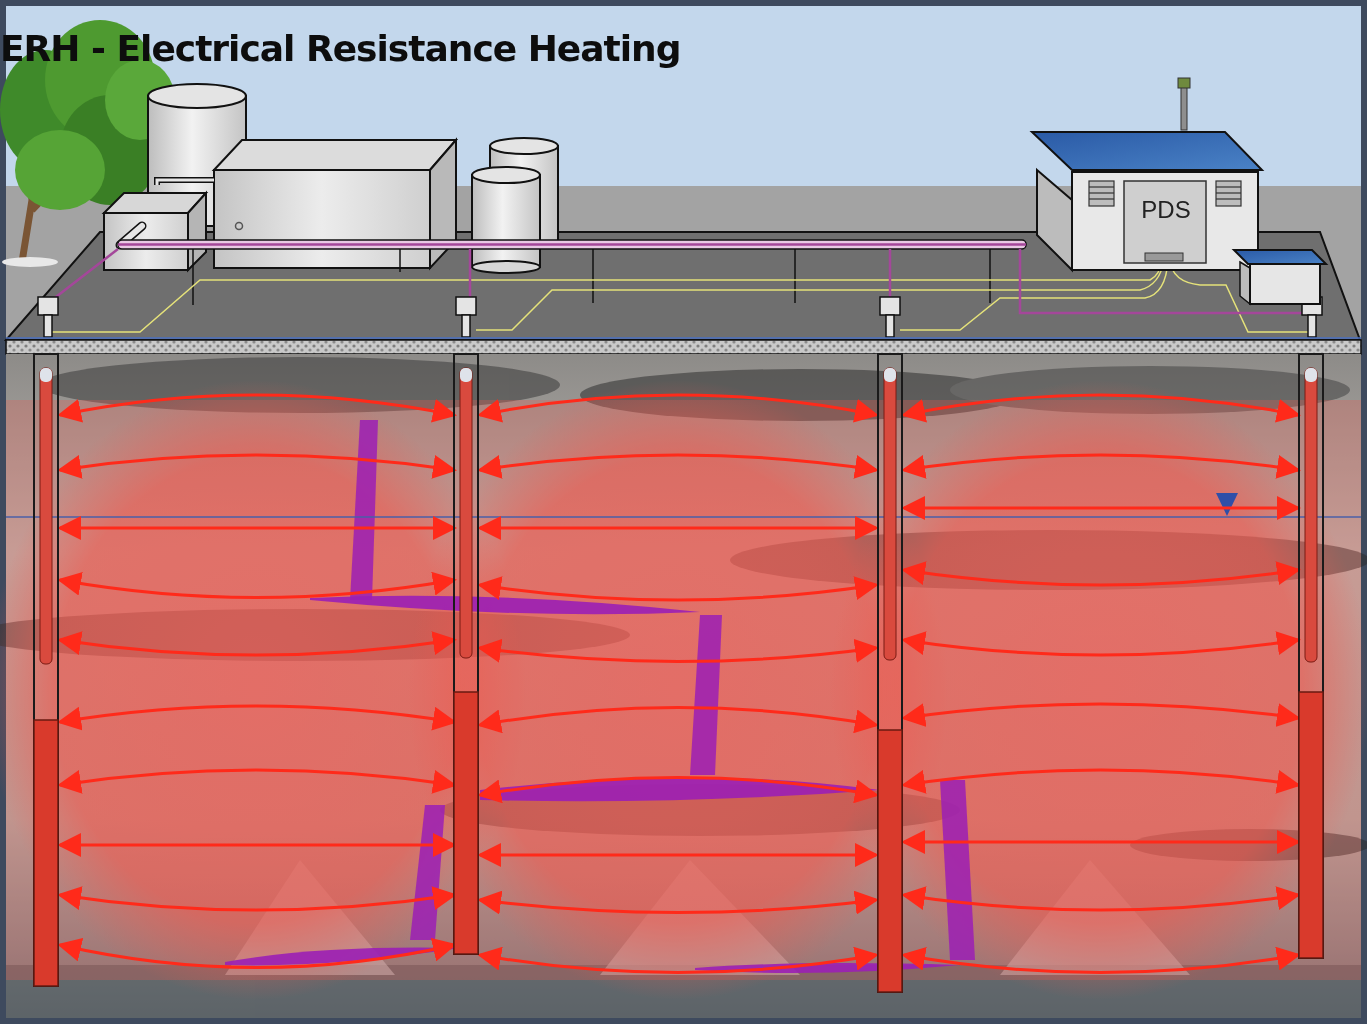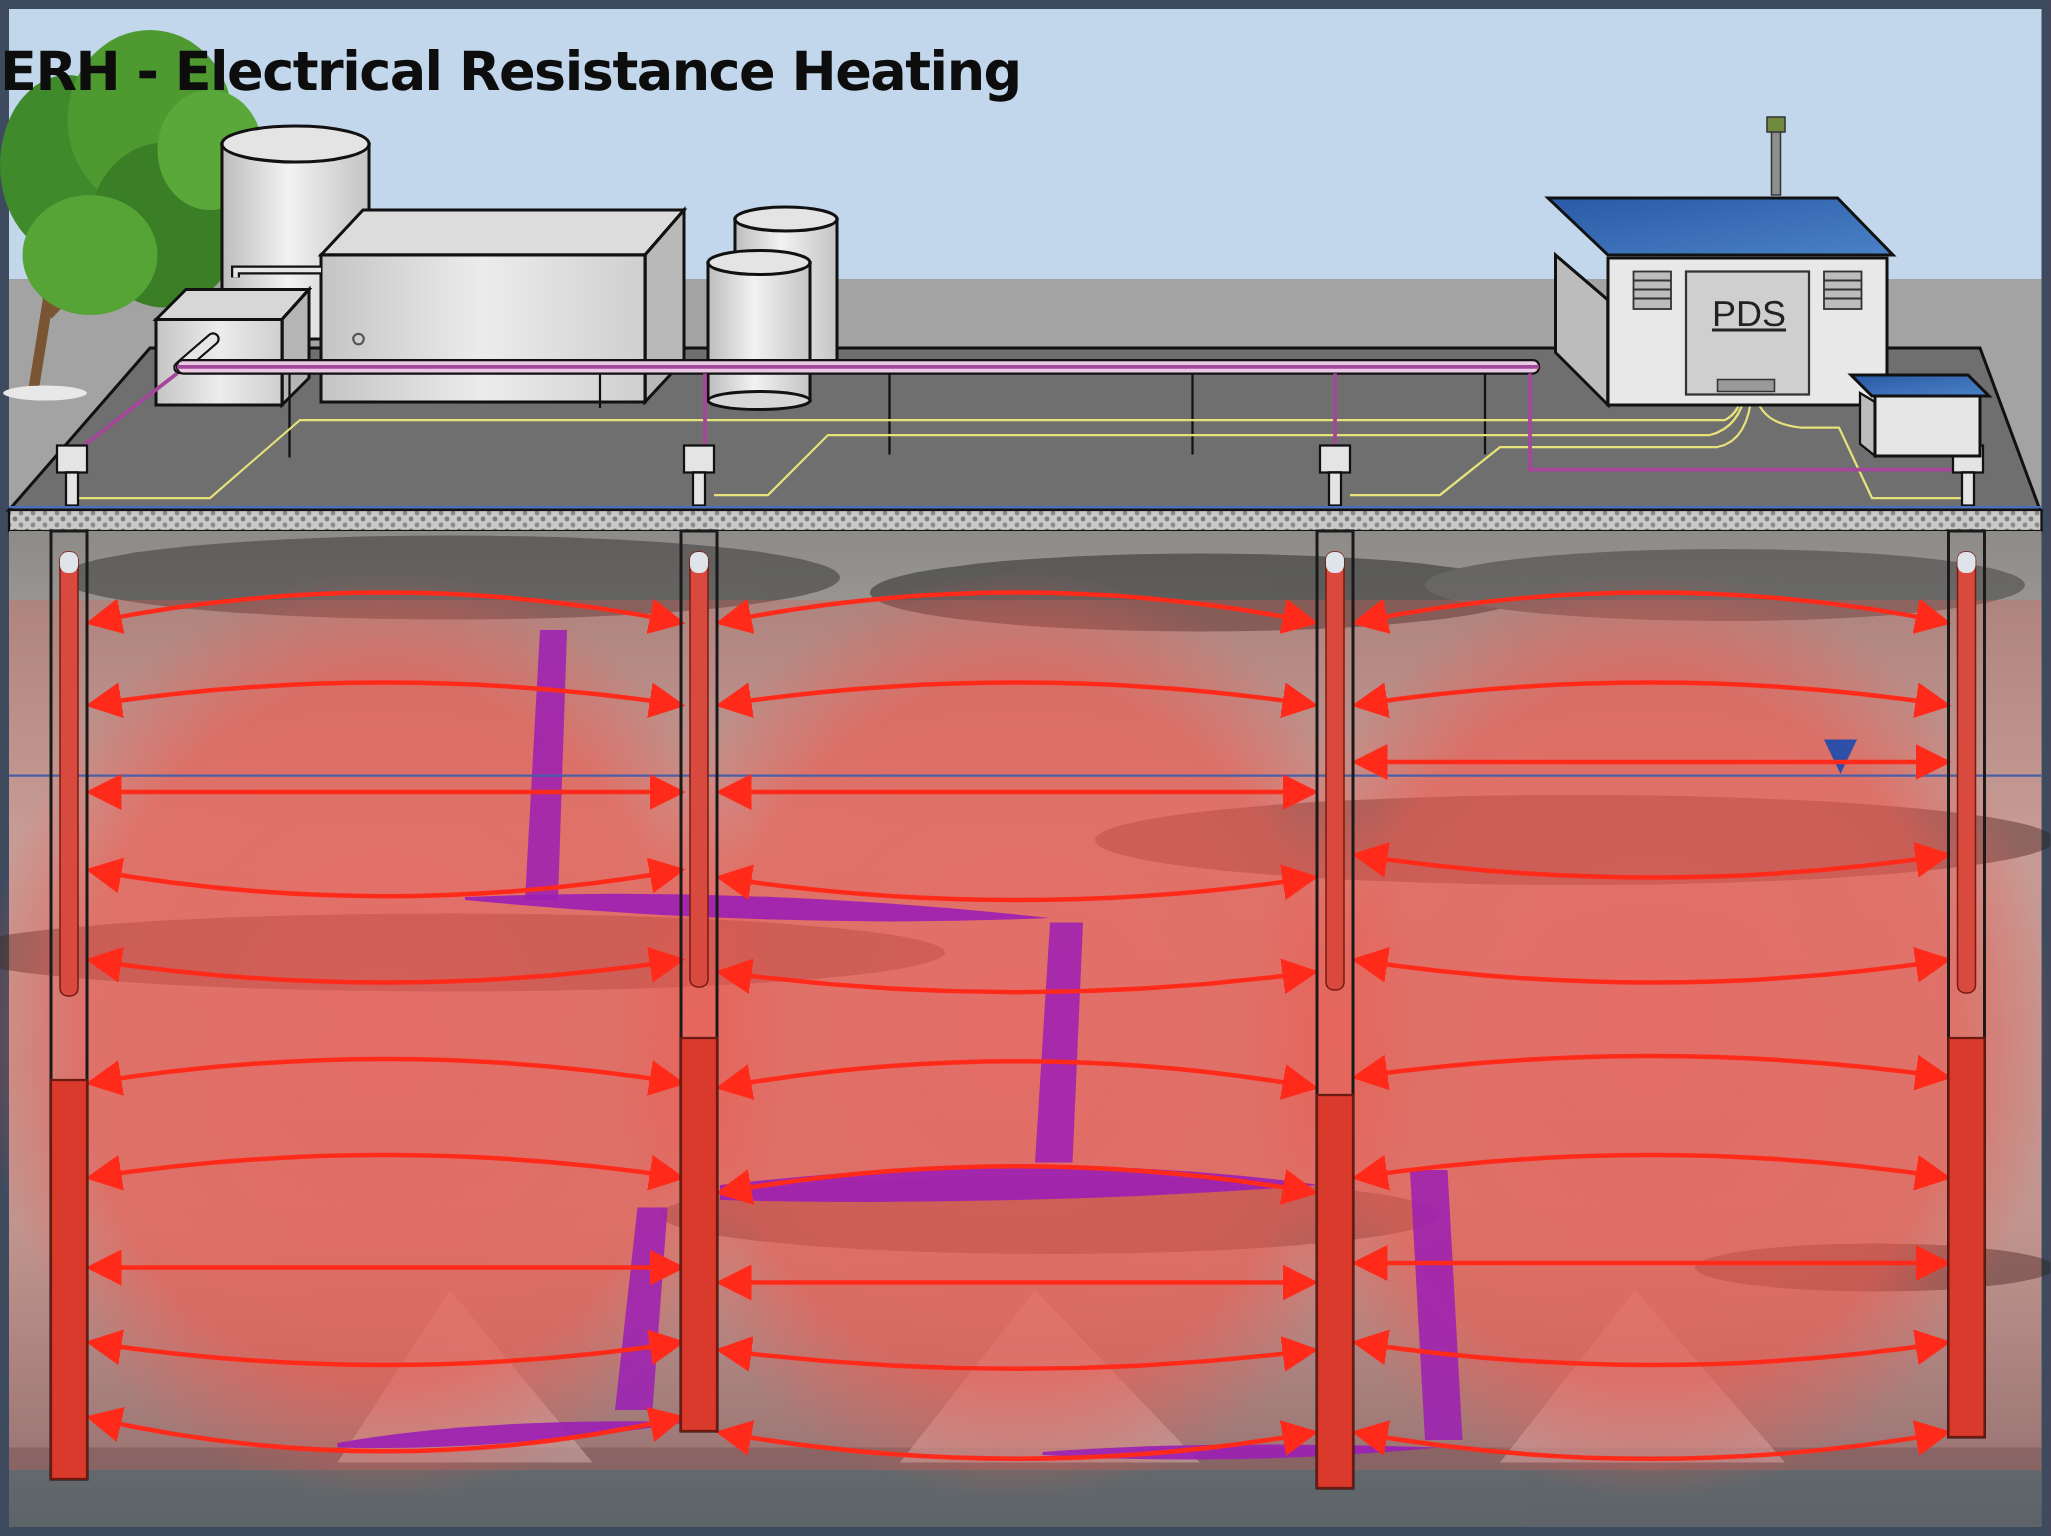--- a/index.html
+++ b/index.html
@@ -1,19 +1,19 @@
 <!DOCTYPE html>
 <html><head>
 <meta charset="utf-8">
 <style>
   html,body{margin:0;padding:0;background:#3e4a5e;}
   body{width:1367px;height:1024px;position:relative;overflow:hidden;font-family:"Liberation Sans",sans-serif;}
   #stage{position:absolute;left:0;top:0;width:1367px;height:1024px;}
   .title{position:absolute;left:0;top:28px;width:1367px;font-family:"DejaVu Sans",sans-serif;font-weight:bold;font-size:36px;letter-spacing:-1px;color:#0d0d0d;padding-left:0;}
-  .pds-label{position:absolute;left:1128px;top:196px;width:76px;text-align:center;font-size:24px;color:#222;font-family:"Liberation Sans",sans-serif;text-decoration:underline;}
+  .pds-label{position:absolute;left:1128px;top:196px;width:76px;text-align:center;font-size:24px;color:#222;font-family:"Liberation Sans",sans-serif;}
 </style>
 </head>
 <body>
 
 <div id="stage">
 <svg width="1367" height="1024" viewBox="0 0 1367 1024" xmlns="http://www.w3.org/2000/svg">
   <defs>
     <pattern id="gravel" width="8" height="8" patternUnits="userSpaceOnUse">
       <rect width="8" height="8" fill="#c9c9c9"></rect>
       <circle cx="2" cy="2" r="1.6" fill="#7d7d7d"></circle>

